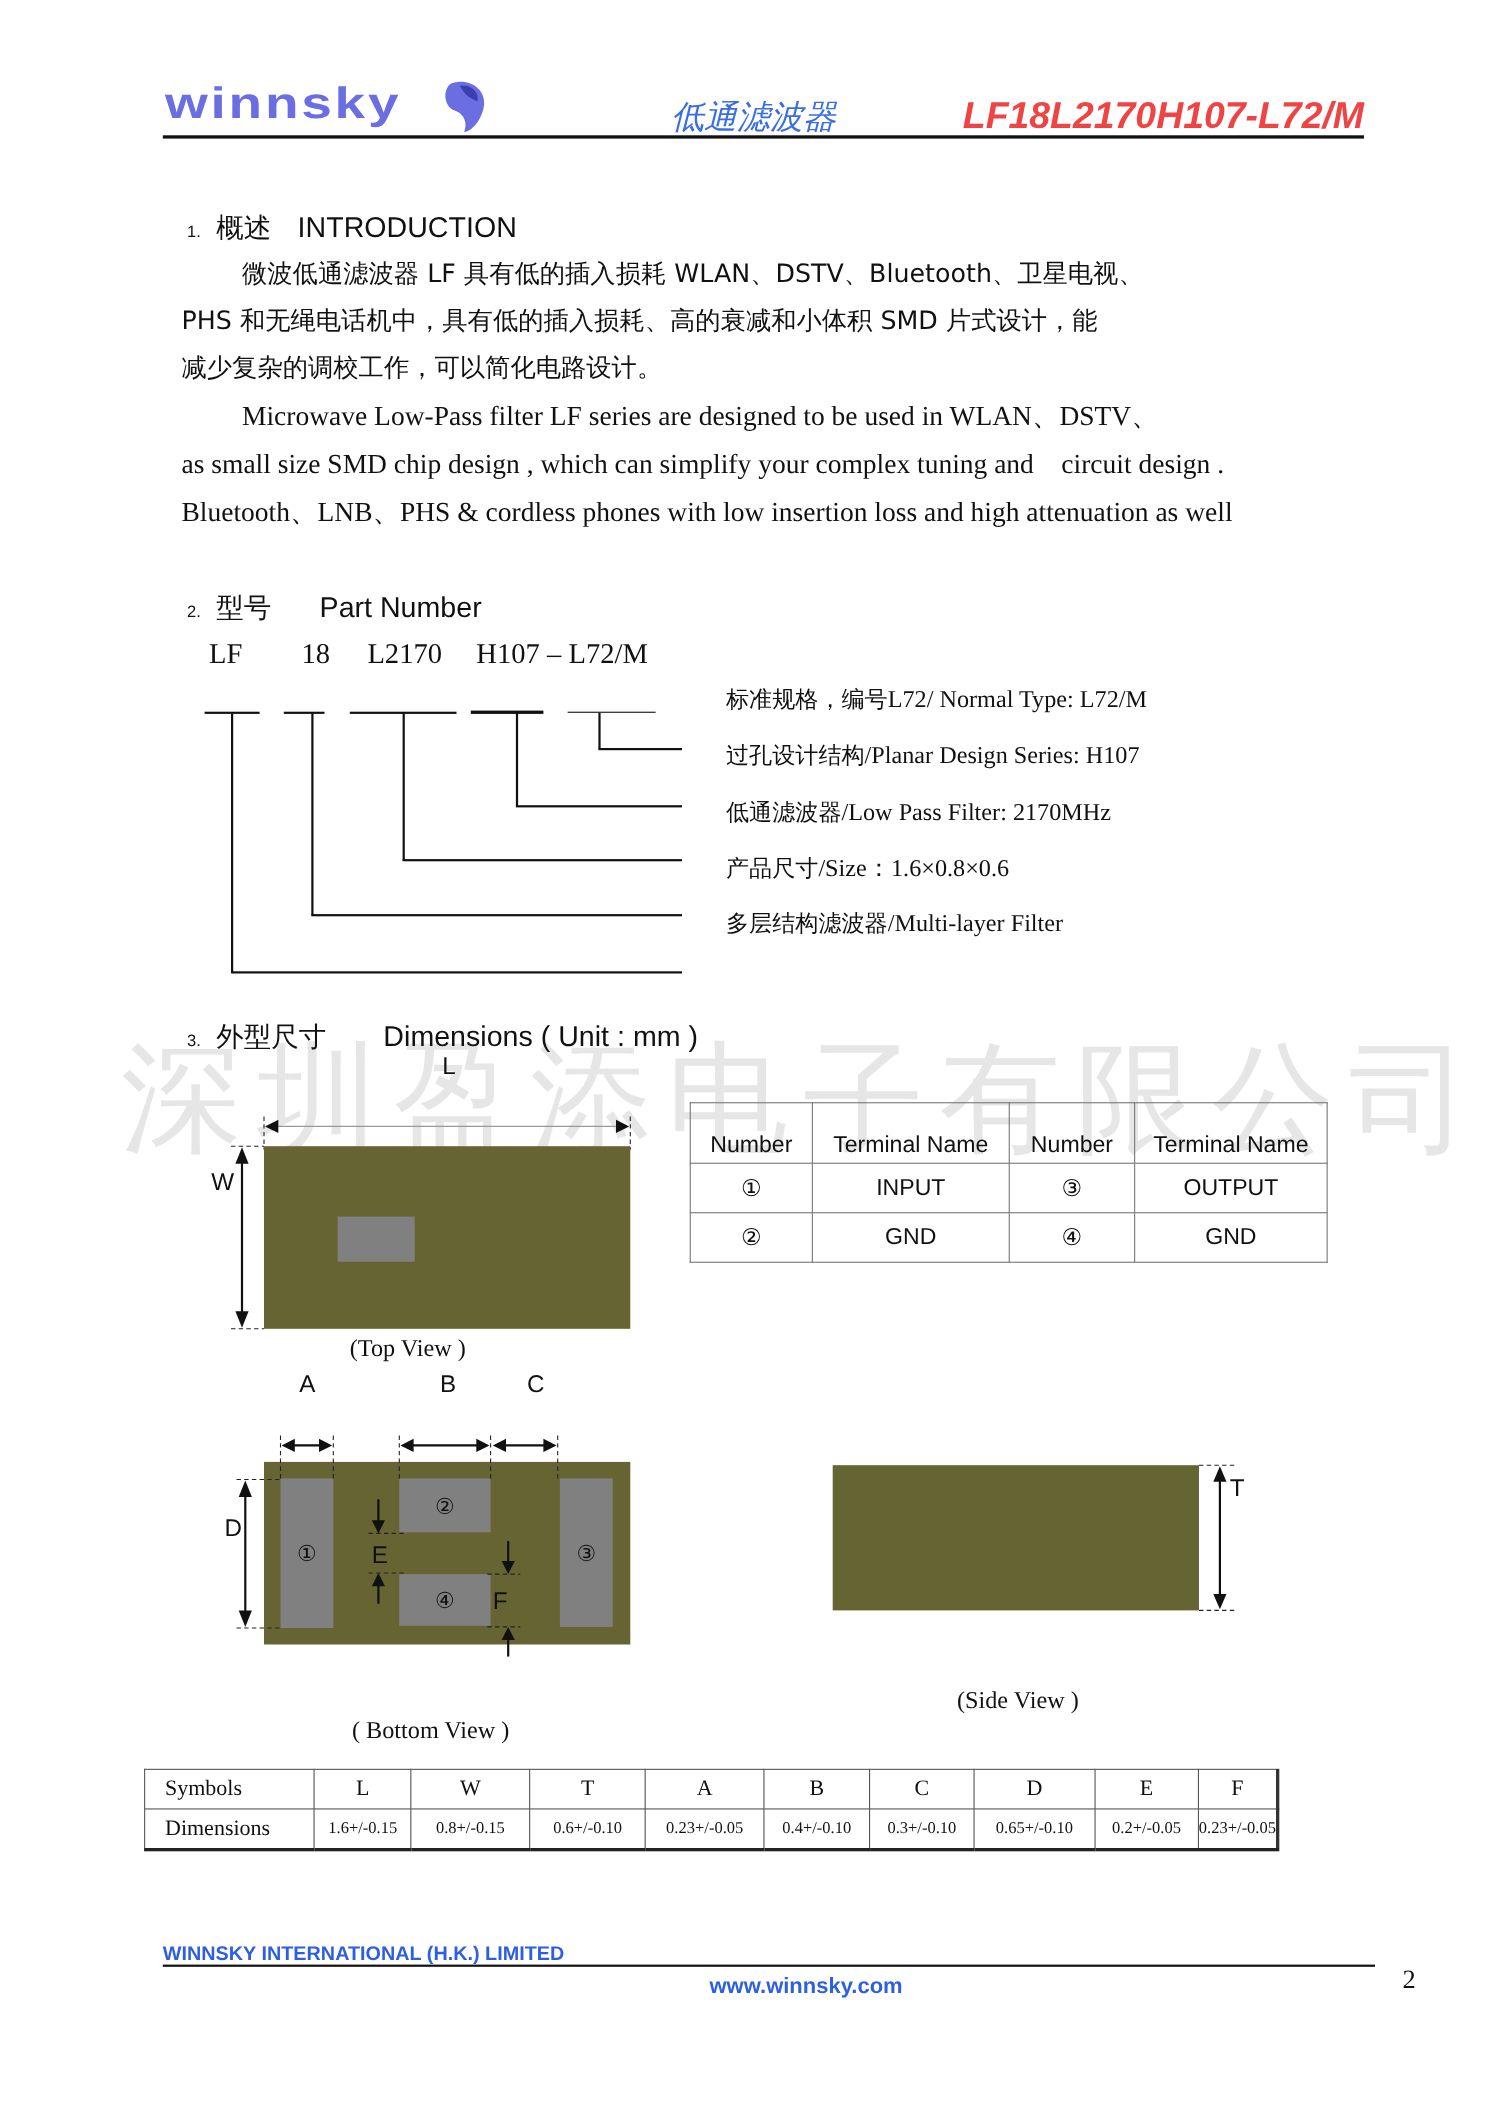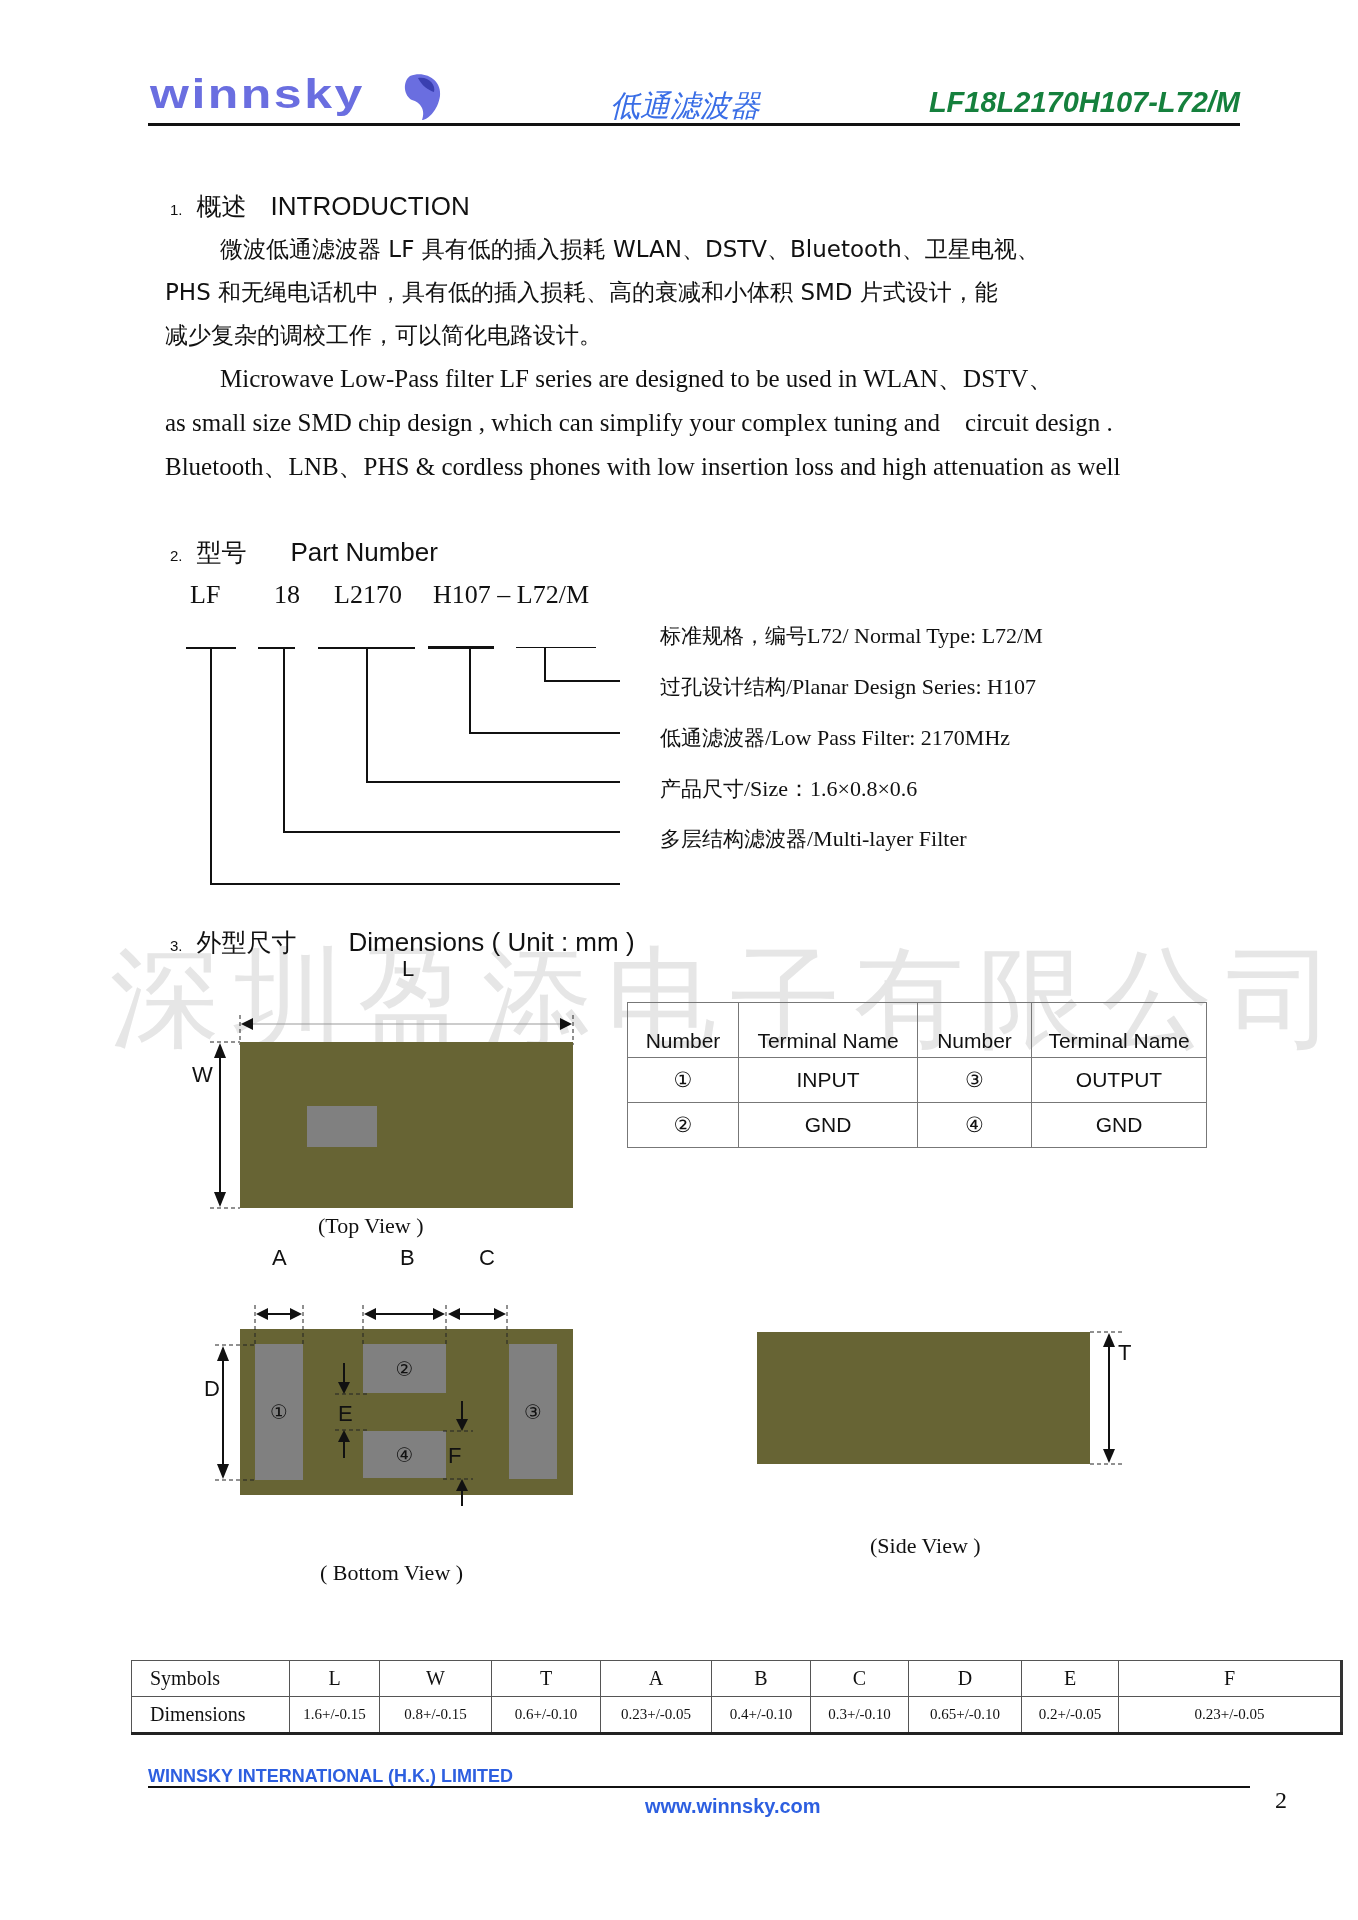--- a/index.html
+++ b/index.html
@@ -4,21 +4,21 @@
 <style>
   html, body { margin:0; padding:0; background:#fff; }
   body { width:1358px; height:1920px; position:relative; overflow:hidden; font-family:"Liberation Serif", serif; color:#111; }
   .abs { position:absolute; }
   .serif { font-family:"Liberation Serif", "DejaVu Serif", serif; }
 
   
   .logo { left:150px; top:70px; width:290px; height:52px; }
   .logo-text { position:absolute; left:0; top:2px; font-family:"Liberation Sans", sans-serif; font-weight:bold; font-size:40px; letter-spacing:2px; color:#6a6ee0; font-style:normal; transform:scaleX(1.25); transform-origin:left; }
   .header-cn { left:610px; top:86px; font-size:30px; color:#3a6ee6; font-style:italic; font-family:"DejaVu Sans", sans-serif; }
-  .header-pn { right:118px; top:86px; font-size:29px; color:#15803d; font-weight:bold; font-style:italic; font-family:"Liberation Sans", sans-serif; }
+  .header-pn { right:118px; top:86px; font-size:34px; color:#ef4444; font-weight:bold; font-style:italic; font-family:"Liberation Sans", sans-serif; }
   .header-line { left:148px; top:123px; width:1092px; height:3px; background:#111; }
 
   .sec-num { font-size:15px; font-family:"Liberation Sans", sans-serif; }
   .sec-cn { font-size:25px; font-family:"DejaVu Sans", sans-serif; }
   .sec-en { font-size:26px; font-family:"Liberation Sans", sans-serif; }
 
   .para { font-size:25px; line-height:43px; }
   .para-cn { font-family:"DejaVu Sans", "Liberation Serif", sans-serif; font-size:23px; }
 
   .pn-code { font-size:26px; }
@@ -31,21 +31,21 @@
   .chip { background:#676434; position:absolute; }
   .pad { background:#808080; position:absolute; display:flex; align-items:center; justify-content:center; font-family:"DejaVu Sans", sans-serif; font-size:20px; color:#111; }
   .dim-label { font-family:"Liberation Sans", sans-serif; font-size:22px; position:absolute; }
   .caption { font-family:"Liberation Serif", serif; font-size:22px; position:absolute; }
 
   table { border-collapse:collapse; }
   .term-table { left:627px; top:1002px; width:580px; font-family:"Liberation Sans", sans-serif; font-size:21px; z-index:2; }
   .term-table td, .term-table th { border:1px solid #777; text-align:center; font-weight:normal; height:44px; padding:0; }
   .term-table th { height:50px; vertical-align:bottom; padding-bottom:4px; }
 
-  .dims-table { left:131px; top:1660px; width:1212px; font-family:"Liberation Serif", serif; }
+  .dims-table { left:131px; top:1608px; width:1032px; font-family:"Liberation Serif", serif; }
   .dims-table td { border:1px solid #555; text-align:center; height:35px; padding:0; }
   .dims-table tr:first-child td { font-size:20px; }
   .dims-table tr:last-child td { font-size:15px; border-bottom:3px solid #222; }
   .dims-table td:first-child { text-align:left; padding-left:18px; font-size:20px !important; }
   .dims-table { border-right:3px solid #333; }
 
   .footer-company { left:148px; top:1766px; font-family:"Liberation Sans", sans-serif; font-weight:bold; font-size:18px; color:#2d5fe0; }
   .footer-line { left:148px; top:1786px; width:1102px; height:2px; background:#111; }
   .footer-url { left:645px; top:1795px; font-family:"Liberation Sans", sans-serif; font-weight:bold; font-size:20px; color:#2d5fe0; }
   .page-num { left:1275px; top:1787px; font-family:"Liberation Serif", serif; font-size:24px; }

